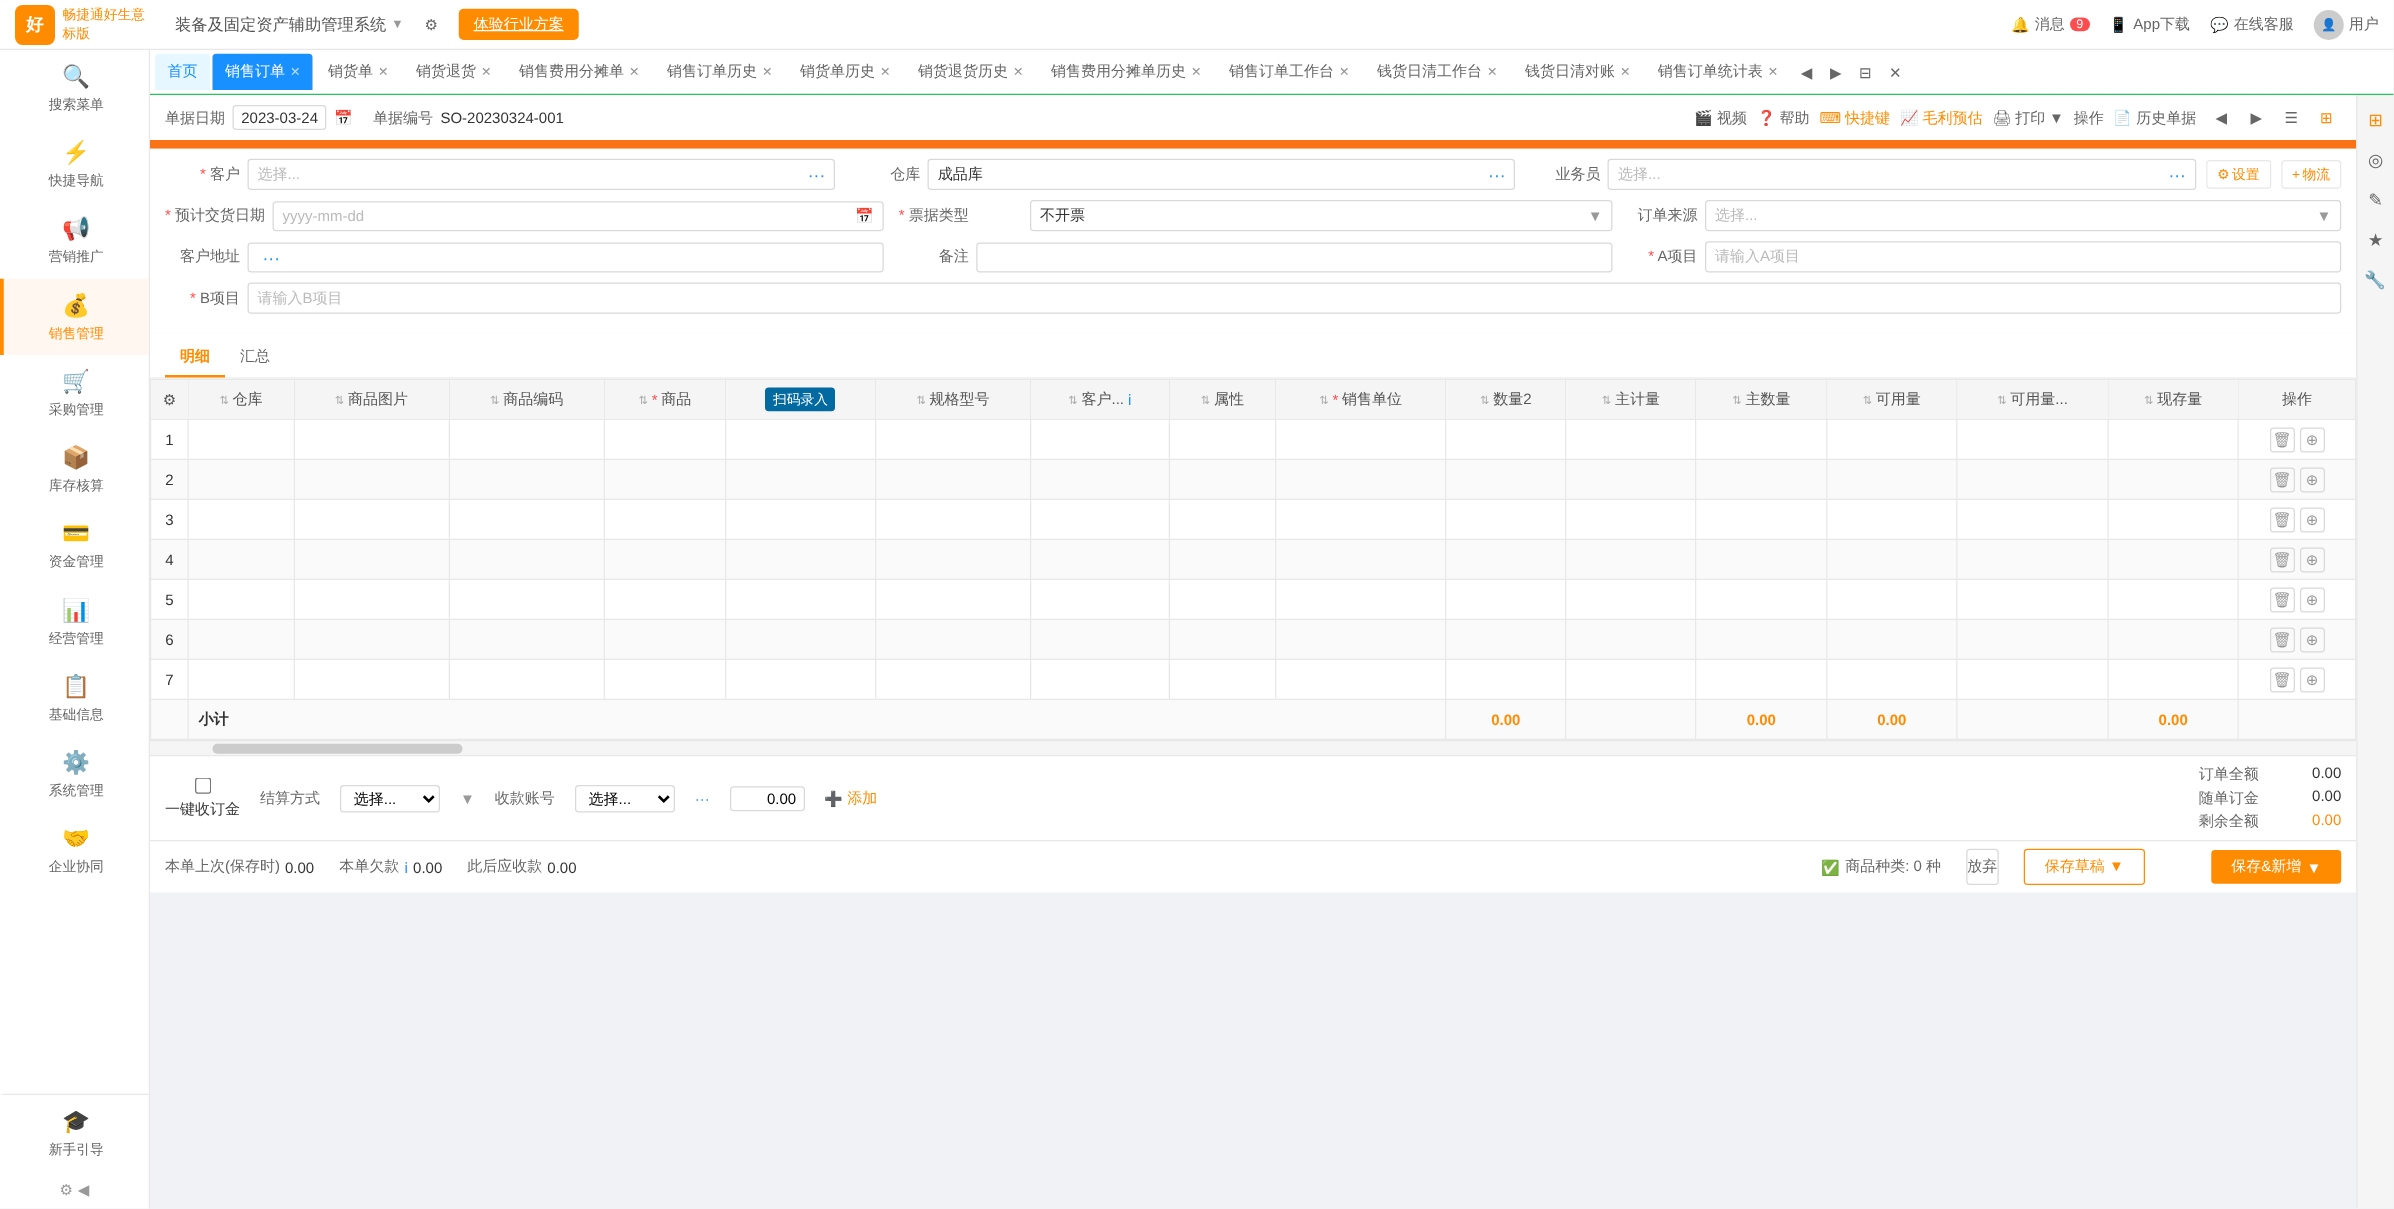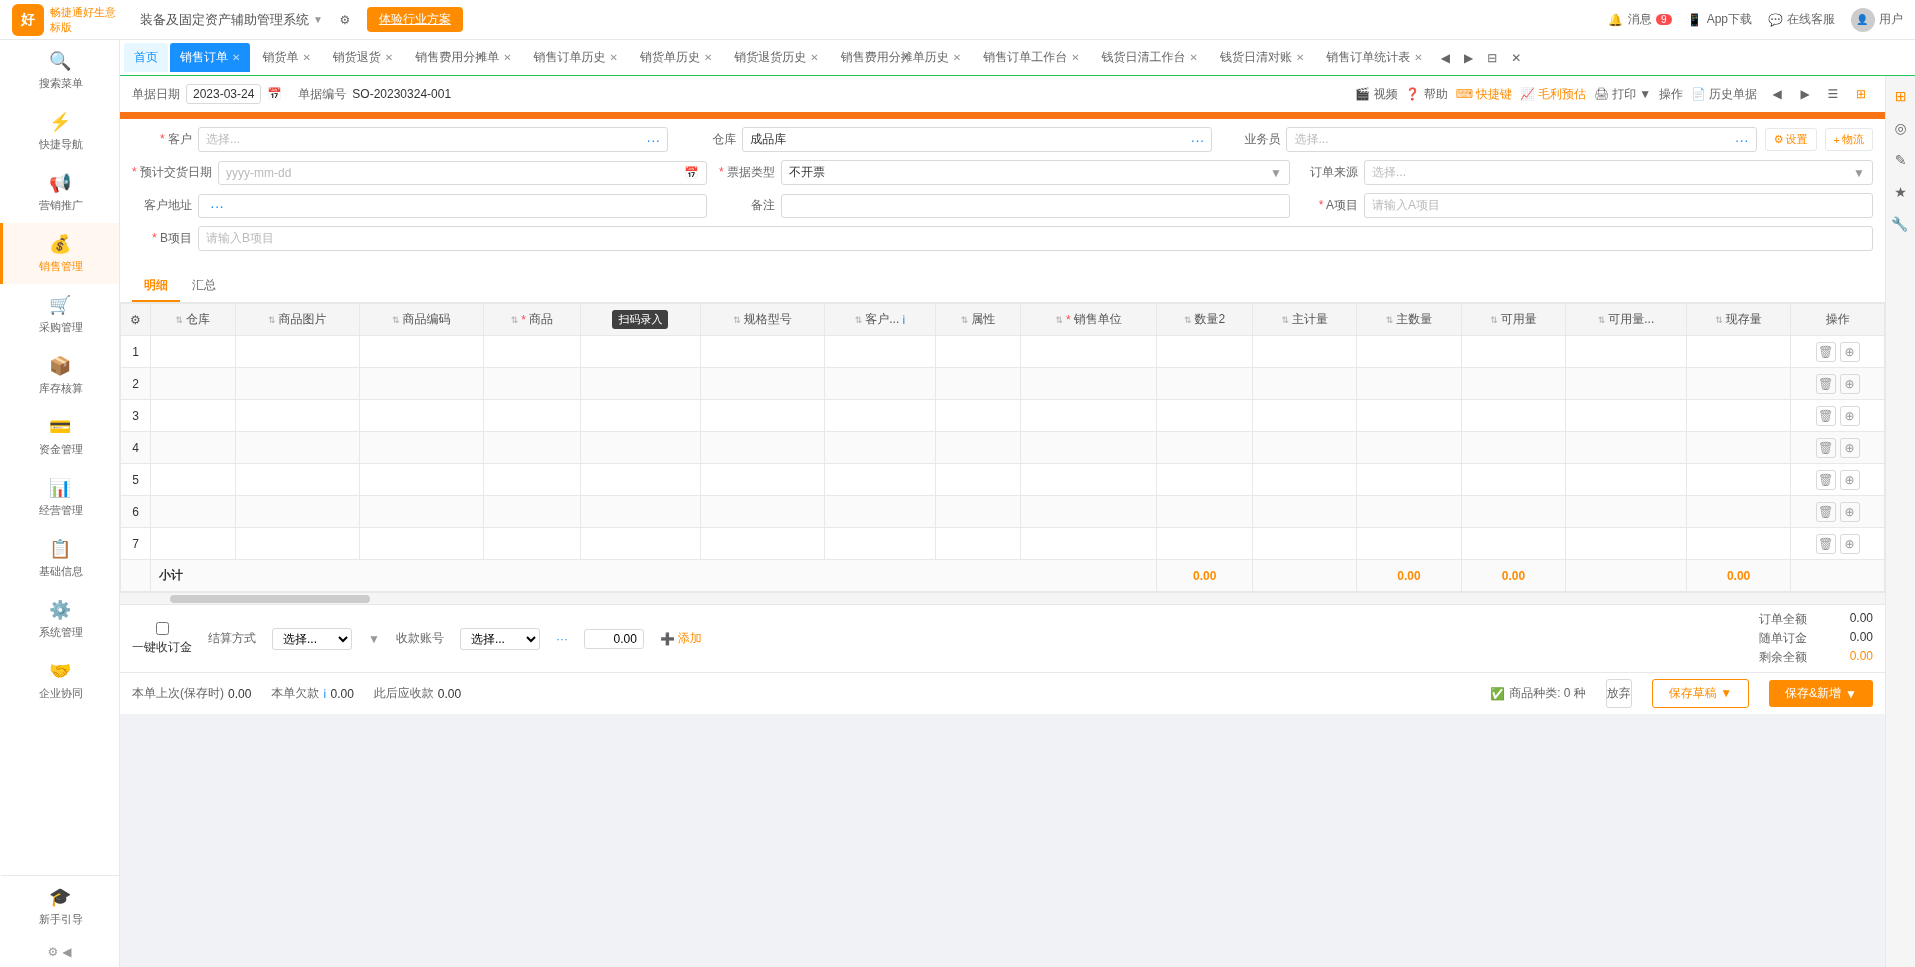--- a/index.html
+++ b/index.html
@@ -77,21 +77,21 @@
     .detail-tab.active { color: #ff8c00; border-bottom-color: #ff8c00; font-weight: bold; }
 
     
     .table-container { overflow-x: auto; background: #fff; }
     .data-table { width: 100%; border-collapse: collapse; font-size: 12px; }
     .data-table th { background: #f5f5f5; padding: 6px 8px; text-align: center; border: 1px solid #e8e8e8; white-space: nowrap; color: #555; font-weight: normal; position: sticky; top: 0; z-index: 1; }
     .data-table td { padding: 4px 6px; border: 1px solid #e8e8e8; text-align: center; height: 32px; color: #333; }
     .data-table tr:nth-child(even) td { background: #fafafa; }
     .th-inner { display: flex; align-items: center; justify-content: center; gap: 3px; }
     .sort-icon { color: #aaa; font-size: 9px; }
-    .scan-btn { background: #404040; color: white; padding: 2px 6px; border-radius: 3px; font-size: 11px; cursor: pointer; }
+    .scan-btn { background: #0369a1; color: white; padding: 2px 6px; border-radius: 3px; font-size: 11px; cursor: pointer; }
     .row-num { color: #999; width: 30px; }
     .row-actions { display: flex; gap: 4px; justify-content: center; }
     .row-action-btn { width: 20px; height: 20px; display: flex; align-items: center; justify-content: center; cursor: pointer; color: #999; border: 1px solid #d9d9d9; border-radius: 3px; }
     
     
     .summary-row td { background: #fff9f0; font-weight: bold; color: #ff8c00; }
 
     
     .scroll-bar-area { height: 12px; background: #f5f5f5; border-top: 1px solid #e8e8e8; }
 
@@ -109,21 +109,21 @@
     .amount-value.orange { color: #ff8c00; }
 
     
     .very-bottom { background: #fff; border-top: 1px solid #e8e8e8; padding: 6px 12px; display: flex; align-items: center; gap: 20px; }
     .vb-item { display: flex; align-items: center; gap: 4px; font-size: 12px; color: #666; }
     .vb-value { color: #333; }
     .vb-right { margin-left: auto; display: flex; align-items: center; gap: 8px; }
     .goods-count { color: #666; display: flex; align-items: center; gap: 4px; }
     .discard-btn { border: 1px solid #d9d9d9; background: white; padding: 5px 0; border-radius: 3px; cursor: pointer; font-size: 12px; color: #666; }
     .save-draft-btn { border: 1px solid #ff8c00; background: white; color: #ff8c00; padding: 5px 16px; border-radius: 3px; cursor: pointer; font-size: 12px; }
-    .save-new-btn { background: #ff8c00; color: white; padding: 5px 16px; border-radius: 3px; cursor: pointer; font-size: 12px; border: none; display: flex; align-items: center; gap: 4px; }
+    .save-new-btn { background: #ff8c00; color: white; padding: 5px 16px; border-radius: 3px; cursor: pointer; font-size: 12px; border: none; display: flex; align-items: center; gap: 4px; margin-left: 33px; }
 
     
     .right-panel { width: 30px; background: #f5f5f5; border-left: 1px solid #e8e8e8; display: flex; flex-direction: column; align-items: center; padding: 8px 0; gap: 8px; }
     .right-panel-icon { width: 24px; height: 24px; display: flex; align-items: center; justify-content: center; cursor: pointer; color: #666; font-size: 14px; }
     .right-panel-icon.active { color: #ff8c00; }
 
     
     .inner-content { display: flex; flex: 1; overflow: hidden; }
     .main-content { flex: 1; display: flex; flex-direction: column; overflow: hidden; }
     
@@ -379,21 +379,21 @@
           <div class="form-row">
             <div class="form-field">
               <span class="form-label required">预计交货日期</span>
               <div class="form-input form-select" style="min-width:160px;">
                 <span style="color:#bbb;">yyyy-mm-dd</span>
                 <span class="calendar-icon">📅</span>
               </div>
             </div>
             <div class="form-field">
               <span class="form-label required">票据类型</span>
-              <div class="form-input form-select" style="min-width:160px;">
+              <div class="form-input form-select" style="min-width:160px;margin-left:43px;">
                 <span>不开票</span>
                 <span style="color:#999;">▼</span>
               </div>
             </div>
             <div class="form-field">
               <span class="form-label">订单来源</span>
               <div class="form-input form-select" style="flex:1;">
                 <span style="color:#bbb;">选择...</span>
                 <span style="color:#999;">▼</span>
               </div>

